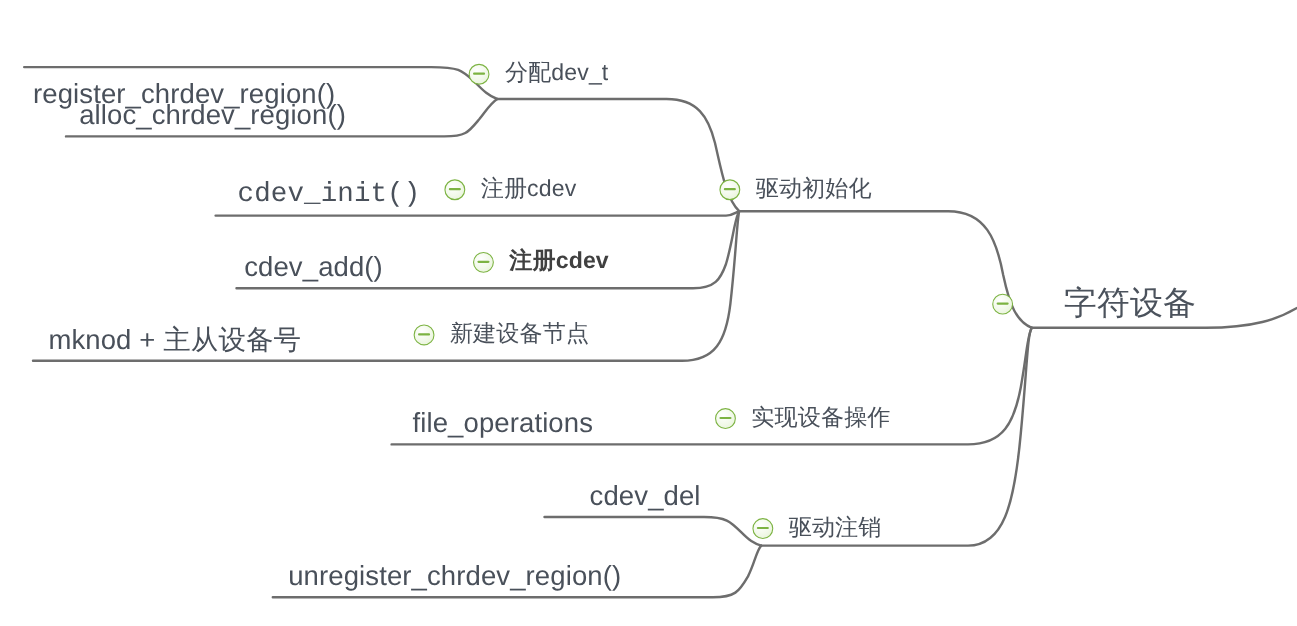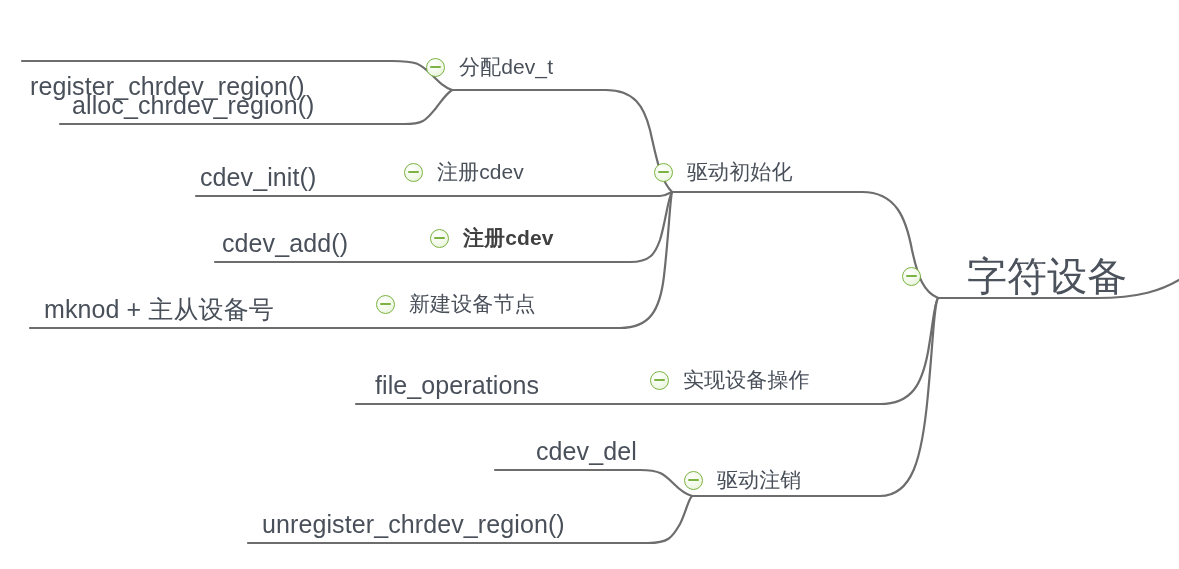--- a/index.html
+++ b/index.html
@@ -43,21 +43,21 @@
     font-size: 25px;
     line-height: 30px;
     padding-bottom: 2px;
   }
   
   .branch .node-label {
     font-size: 21px;
     line-height: 30px;
   }
   .branch.root .node-label {
-    font-size: 40px;
+    font-size: 30px;
     line-height: 36px;
     color: #4b525c;
   }
   .branch.bold .node-label {
     font-weight: bold;
     color: #404040;
   }
   .collapse-icon {
     width: 19px;
     height: 19px;
@@ -116,21 +116,21 @@
   </svg>
 
   <div class="node leaf" style="left:30px; top:59px;margin-top:44px;">
     <span class="node-label">register_chrdev_region()</span>
   </div>
 
   <div class="node leaf" style="left:72px; top:122px;">
     <span class="node-label">alloc_chrdev_region()</span>
   </div>
 
-  <div class="node leaf" style="left:200px; top:194px;">
+  <div class="node leaf" style="left:216px; top:194px;font-family:Liberation Mono, monospace;">
     <span class="node-label">cdev_init()</span>
   </div>
 
   <div class="node leaf" style="left:222px; top:260px;">
     <span class="node-label">cdev_add()</span>
   </div>
 
   <div class="node leaf" style="left:44px; top:326px;text-align:center;">
     <span class="node-label">mknod + 主从设备号</span>
   </div>

